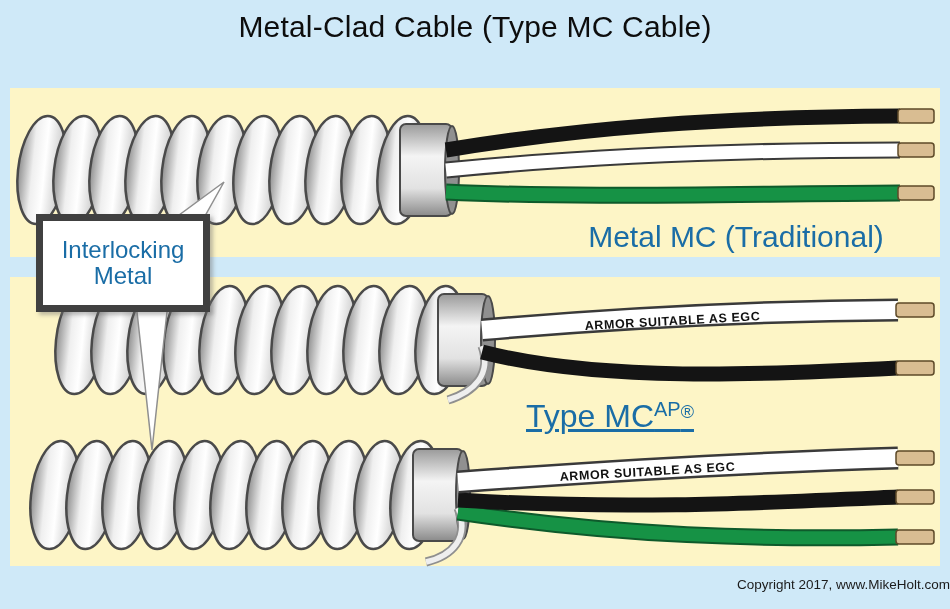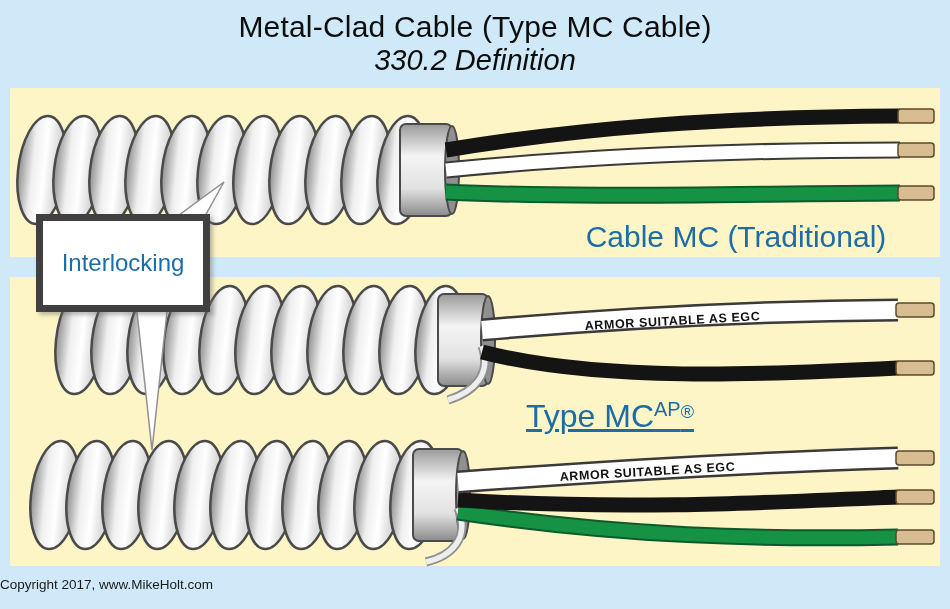--- a/index.html
+++ b/index.html
@@ -32,35 +32,34 @@
     left:540px; top:220px; width:392px; text-align:center;
     color:#1a6da6; font-size:30px;
   }
   #label-mcap {
     left:490px; top:398px; width:240px; text-align:center;
     color:#1a6da6; font-size:32px;text-decoration:underline;
   }
   #label-mcap .sup { font-size:20px; vertical-align:11px; }
   #label-mcap .reg { font-size:18px; vertical-align:9px; }
   #footer {
-    left:0; top:577px; width:950px; text-align:left;
+    left:0; top:577px; width:950px; text-align:right;
     font-size:13.5px; color:#1b1b1b;
   }
   svg text.armor {
     font-family:"Liberation Sans", sans-serif;
     font-size:12.5px; font-weight:bold; letter-spacing:0.6px; fill:#111;
   }
 </style>
 </head>
 <body>
 
 <div id="stage">
 
   <div id="title" class="abs">Metal-Clad Cable (Type MC Cable)</div>
-  <div id="subtitle" class="abs">330.2 Definition</div>
 
   <div id="panel-top" class="abs panel"></div>
   <div id="panel-bottom" class="abs panel"></div>
 
   <svg id="art" class="abs" viewBox="0 0 950 609">
     <defs>
       <linearGradient id="ridgeGrad" x1="0%" y1="0%" x2="100%" y2="0%">
         <stop offset="0%" stop-color="#8f8f8f"></stop>
         <stop offset="30%" stop-color="#efefef"></stop>
         <stop offset="55%" stop-color="#ffffff"></stop>
@@ -165,21 +164,22 @@
       <rect x="896" y="490" width="38" height="14" rx="3" fill="#d9bd92" stroke="#5e4a28" stroke-width="1.5"></rect>
       <rect x="896" y="530" width="38" height="14" rx="3" fill="#d9bd92" stroke="#5e4a28" stroke-width="1.5"></rect>
     </g>
 
     <polygon points="156,232 196,232 224,182" fill="#ffffff" stroke="#8f8f8f" stroke-width="1.5"></polygon>
     <polygon points="134,284 170,284 152,450" fill="#ffffff" stroke="#8f8f8f" stroke-width="1.5"></polygon>
   </svg>
 
   <div id="callout" class="abs">
     <div>Interlocking</div>
+    <div>Metal</div>
   </div>
 
-  <div id="label-traditional" class="abs">Cable MC (Traditional)</div>
+  <div id="label-traditional" class="abs">Metal MC (Traditional)</div>
 
   <div id="label-mcap" class="abs"><span>Type MC</span><span class="sup">AP</span><span class="reg">®</span></div>
 
   <div id="footer" class="abs">Copyright 2017, www.MikeHolt.com</div>
 
 </div>
 
 </body></html>

